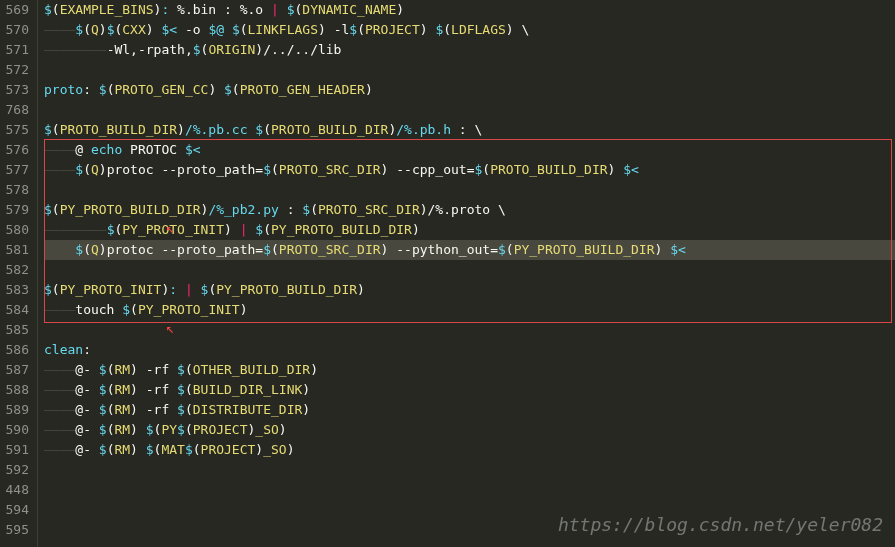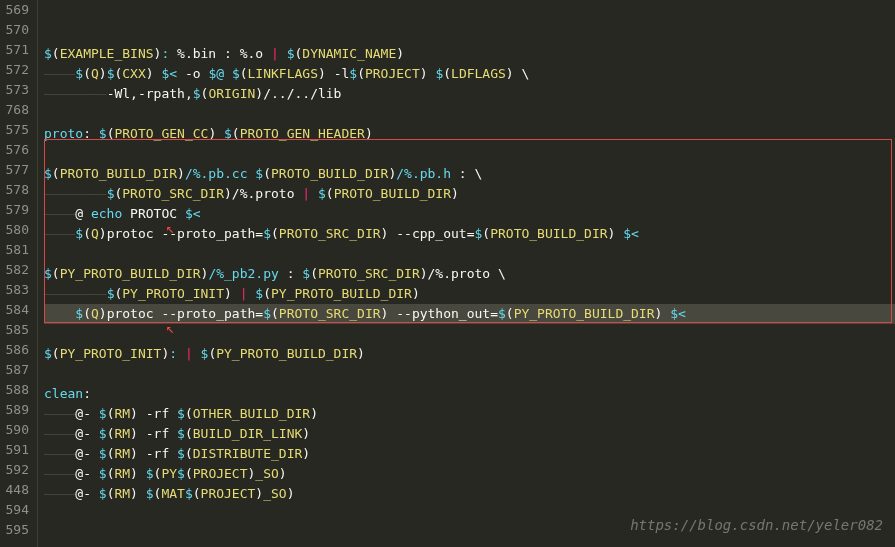--- a/index.html
+++ b/index.html
@@ -25,21 +25,20 @@
   padding: 0 8px 0 4px;
   user-select: none;
   border-right: 1px solid #3e3d32;
   min-width: 38px;
 }
 .gutter div { height: 20px; }
 .code {
   flex: 1;
   padding-left: 6px;
   position: relative;
-  margin-top: 44px;
 }
 .line {
   height: 20px;
   white-space: pre;
   position: relative;
 }
 .current { background: #49483e; }
 .c-var { color: #e6db74; }
 .c-fn { color: #66d9ef; }
 .c-op { color: #f92672; }
@@ -63,21 +62,21 @@
   pointer-events: none;
 }
 .arrow1 { left: 166px; top: 218px; }
 .arrow2 { left: 166px; top: 318px; }
 .watermark {
   position: absolute;
   right: 12px;
   bottom: 12px;
   color: #888a85;
   font-style: italic;
-  font-size: 14px;
+  font-size: 18px;
   opacity: 0.8;
   pointer-events: none;
 }
 </style>
 </head>
 <body>
 
 <div class="editor">
   <div class="gutter">
       <div>569</div>
@@ -109,29 +108,29 @@
       <div>595</div>
     </div>
   <div class="code">
       <div class="line"><span class="c-fn">$</span><span class="c-plain">(</span><span class="c-var">EXAMPLE_BINS</span><span class="c-plain">)</span><span class="c-fn">: </span><span class="c-plain">%.bin</span><span class="c-plain"> : </span><span class="c-plain">%.o</span><span class="c-op"> | </span><span class="c-fn">$</span><span class="c-plain">(</span><span class="c-var">DYNAMIC_NAME</span><span class="c-plain">)</span></div>
       <div class="line"><span class="c-dash">————</span><span class="c-fn">$</span><span class="c-plain">(</span><span class="c-var">Q</span><span class="c-plain">)</span><span class="c-fn">$</span><span class="c-plain">(</span><span class="c-var">CXX</span><span class="c-plain">)</span><span class="c-plain"> </span><span class="c-fn">$&lt;</span><span class="c-plain"> -o </span><span class="c-fn">$@</span><span class="c-plain"> </span><span class="c-fn">$</span><span class="c-plain">(</span><span class="c-var">LINKFLAGS</span><span class="c-plain">)</span><span class="c-plain"> -l</span><span class="c-fn">$</span><span class="c-plain">(</span><span class="c-var">PROJECT</span><span class="c-plain">)</span><span class="c-plain"> </span><span class="c-fn">$</span><span class="c-plain">(</span><span class="c-var">LDFLAGS</span><span class="c-plain">)</span><span class="c-plain"> \</span></div>
       <div class="line"><span class="c-dash">————————</span><span class="c-plain">-Wl,-rpath,</span><span class="c-fn">$</span><span class="c-plain">(</span><span class="c-var">ORIGIN</span><span class="c-plain">)</span><span class="c-plain">/../../lib</span></div>
       <div class="line"></div>
       <div class="line"><span class="c-fn">proto</span><span class="c-plain">: </span><span class="c-fn">$</span><span class="c-plain">(</span><span class="c-var">PROTO_GEN_CC</span><span class="c-plain">)</span><span class="c-plain"> </span><span class="c-fn">$</span><span class="c-plain">(</span><span class="c-var">PROTO_GEN_HEADER</span><span class="c-plain">)</span></div>
       <div class="line"></div>
       <div class="line"><span class="c-fn">$</span><span class="c-plain">(</span><span class="c-var">PROTO_BUILD_DIR</span><span class="c-plain">)</span><span class="c-fn">/%.pb.cc </span><span class="c-fn">$</span><span class="c-plain">(</span><span class="c-var">PROTO_BUILD_DIR</span><span class="c-plain">)</span><span class="c-fn">/%.pb.h </span><span class="c-plain">: </span><span class="c-plain">\</span></div>
-      <div class="line"><span class="c-dash">————————</span><span class="c-fn">$</span><span class="c-plain">(</span><span class="c-var">PROTO_SRC_DIR</span><span class="c-plain">)</span><span class="c-plain">/%.proto</span><span class="c-op"> | </span><span class="c-fn">$</span><span class="c-plain">(</span><span class="c-var">PROTO_BUILD_DIR</span><span class="c-plain">)</span></div>
       <div class="line"><span class="c-dash">————</span><span class="c-plain">@ </span><span class="c-fn">echo</span><span class="c-plain"> PROTOC </span><span class="c-fn">$&lt;</span></div>
       <div class="line"><span class="c-dash">————</span><span class="c-fn">$</span><span class="c-plain">(</span><span class="c-var">Q</span><span class="c-plain">)</span><span class="c-plain">protoc --proto_path=</span><span class="c-fn">$</span><span class="c-plain">(</span><span class="c-var">PROTO_SRC_DIR</span><span class="c-plain">)</span><span class="c-plain"> --cpp_out=</span><span class="c-fn">$</span><span class="c-plain">(</span><span class="c-var">PROTO_BUILD_DIR</span><span class="c-plain">)</span><span class="c-plain"> </span><span class="c-fn">$&lt;</span></div>
       <div class="line"></div>
       <div class="line"><span class="c-fn">$</span><span class="c-plain">(</span><span class="c-var">PY_PROTO_BUILD_DIR</span><span class="c-plain">)</span><span class="c-fn">/%_pb2.py </span><span class="c-plain">: </span><span class="c-fn">$</span><span class="c-plain">(</span><span class="c-var">PROTO_SRC_DIR</span><span class="c-plain">)</span><span class="c-plain">/%.proto </span><span class="c-plain">\</span></div>
       <div class="line"><span class="c-dash">————————</span><span class="c-fn">$</span><span class="c-plain">(</span><span class="c-var">PY_PROTO_INIT</span><span class="c-plain">)</span><span class="c-op"> | </span><span class="c-fn">$</span><span class="c-plain">(</span><span class="c-var">PY_PROTO_BUILD_DIR</span><span class="c-plain">)</span></div>
       <div class="line current"><span class="c-dash">————</span><span class="c-fn">$</span><span class="c-plain">(</span><span class="c-var">Q</span><span class="c-plain">)</span><span class="c-plain">protoc --proto_path=</span><span class="c-fn">$</span><span class="c-plain">(</span><span class="c-var">PROTO_SRC_DIR</span><span class="c-plain">)</span><span class="c-plain"> --python_out=</span><span class="c-fn">$</span><span class="c-plain">(</span><span class="c-var">PY_PROTO_BUILD_DIR</span><span class="c-plain">)</span><span class="c-plain"> </span><span class="c-fn">$&lt;</span></div>
       <div class="line"></div>
       <div class="line"><span class="c-fn">$</span><span class="c-plain">(</span><span class="c-var">PY_PROTO_INIT</span><span class="c-plain">)</span><span class="c-fn">: </span><span class="c-op">| </span><span class="c-fn">$</span><span class="c-plain">(</span><span class="c-var">PY_PROTO_BUILD_DIR</span><span class="c-plain">)</span></div>
+      <div class="line"><span class="c-dash">————</span><span class="c-plain">touch </span><span class="c-fn">$</span><span class="c-plain">(</span><span class="c-var">PY_PROTO_INIT</span><span class="c-plain">)</span></div>
       <div class="line"></div>
       <div class="line"><span class="c-fn">clean</span><span class="c-plain">:</span></div>
       <div class="line"><span class="c-dash">————</span><span class="c-plain">@- </span><span class="c-fn">$</span><span class="c-plain">(</span><span class="c-var">RM</span><span class="c-plain">)</span><span class="c-plain"> -rf </span><span class="c-fn">$</span><span class="c-plain">(</span><span class="c-var">OTHER_BUILD_DIR</span><span class="c-plain">)</span></div>
       <div class="line"><span class="c-dash">————</span><span class="c-plain">@- </span><span class="c-fn">$</span><span class="c-plain">(</span><span class="c-var">RM</span><span class="c-plain">)</span><span class="c-plain"> -rf </span><span class="c-fn">$</span><span class="c-plain">(</span><span class="c-var">BUILD_DIR_LINK</span><span class="c-plain">)</span></div>
       <div class="line"><span class="c-dash">————</span><span class="c-plain">@- </span><span class="c-fn">$</span><span class="c-plain">(</span><span class="c-var">RM</span><span class="c-plain">)</span><span class="c-plain"> -rf </span><span class="c-fn">$</span><span class="c-plain">(</span><span class="c-var">DISTRIBUTE_DIR</span><span class="c-plain">)</span></div>
       <div class="line"><span class="c-dash">————</span><span class="c-plain">@- </span><span class="c-fn">$</span><span class="c-plain">(</span><span class="c-var">RM</span><span class="c-plain">)</span><span class="c-plain"> </span><span class="c-fn">$</span><span class="c-plain">(</span><span class="c-var">PY</span><span class="c-fn">$</span><span class="c-plain">(</span><span class="c-var">PROJECT</span><span class="c-plain">)</span><span class="c-var">_SO</span><span class="c-plain">)</span></div>
       <div class="line"><span class="c-dash">————</span><span class="c-plain">@- </span><span class="c-fn">$</span><span class="c-plain">(</span><span class="c-var">RM</span><span class="c-plain">)</span><span class="c-plain"> </span><span class="c-fn">$</span><span class="c-plain">(</span><span class="c-var">MAT</span><span class="c-fn">$</span><span class="c-plain">(</span><span class="c-var">PROJECT</span><span class="c-plain">)</span><span class="c-var">_SO</span><span class="c-plain">)</span></div>
     </div>
 </div>
 

